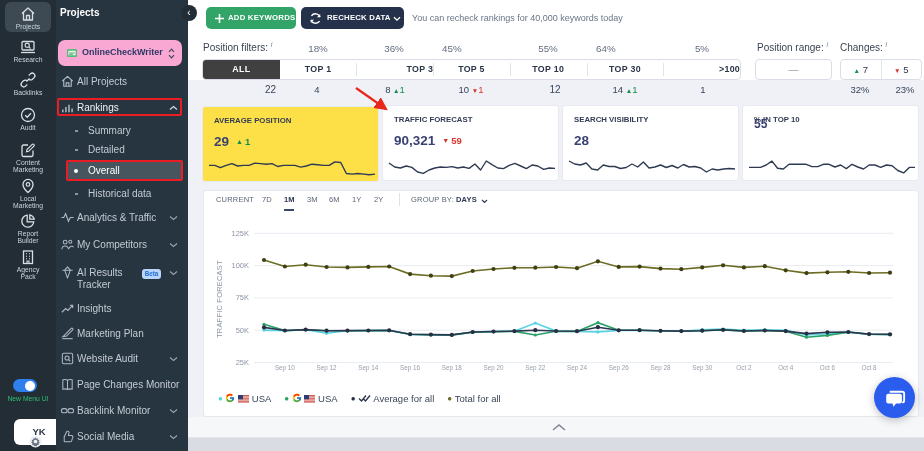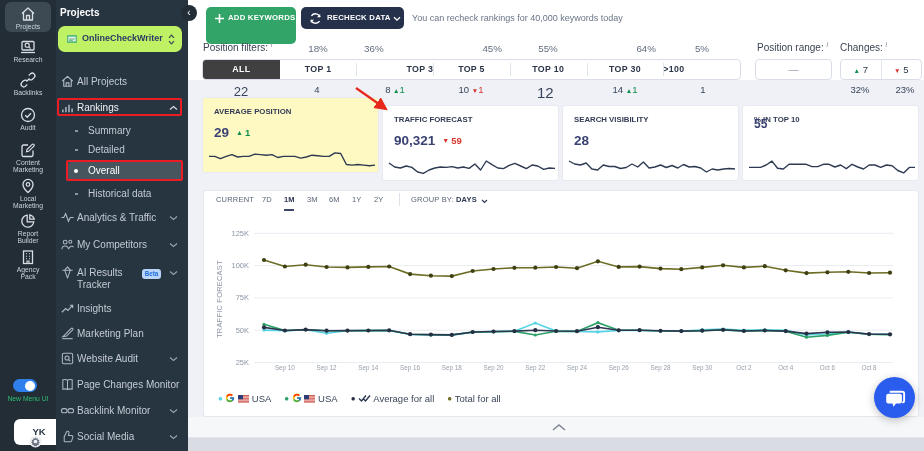--- a/index.html
+++ b/index.html
@@ -7,73 +7,73 @@
 <body>
 <div style="position:absolute;left:188px;top:0;width:736px;height:451px;background:#eff1f6"></div>
 <div style="position:absolute;left:188px;top:0;width:736px;height:80px;background:#fff"></div>
 <div style="position:absolute;left:203px;top:190px;width:716px;height:227px;background:#fff;border:1px solid #e4e8ef;border-radius:3px"></div>
 <div style="position:absolute;left:188px;top:417px;width:736px;height:21px;background:#f6f7f9;border-bottom:1px solid #e0e3e9"></div>
 <div style="position:absolute;left:188px;top:438px;width:736px;height:13px;background:#d9dce2"></div>
 <svg width="16" height="9" viewBox="0 0 16 9" style="position:absolute;left:551px;top:423px">
     <path d="M2 7 L8 2 L14 7" fill="none" stroke="#7d8694" stroke-width="1.5"></path>
   </svg>
 
-<div style="position:absolute;left:206px;top:7px;width:90px;height:37px;background:#32a468;border-radius:5px;color:#fff">
+<div style="position:absolute;left:206px;top:7px;width:90px;height:22px;background:#32a468;border-radius:5px;color:#fff">
 <svg width="9" height="9" viewBox="0 0 9 9" style="position:absolute;left:9px;top:6.5px">
       <path d="M4.5 0 V9 M0 4.5 H9" stroke="#fff" stroke-width="1.6"></path>
     </svg>
 <span style="position:absolute;left:22px;top:0;font-size:7.8px;font-weight:bold;letter-spacing:.2px;line-height:22px;white-space:nowrap">ADD KEYWORDS</span>
   </div>
 <div style="position:absolute;left:301px;top:7px;width:103px;height:22px;background:#25314a;border-radius:5px;color:#fff">
 <svg width="13" height="13" viewBox="0 0 16 16" style="position:absolute;left:8px;top:4.5px">
       <path d="M13.6 6.2 A6 6 0 0 0 3 4.8 M2.4 9.8 A6 6 0 0 0 13 11.2" fill="none" stroke="#fff" stroke-width="1.7"></path>
       <path d="M13.8 2.5 V6.5 H9.8 Z" fill="#fff"></path>
       <path d="M2.2 13.5 V9.5 H6.2 Z" fill="#fff"></path>
     </svg>
 <span style="position:absolute;left:26px;top:0;font-size:7.8px;font-weight:bold;letter-spacing:.2px;line-height:22px;white-space:nowrap">RECHECK DATA</span>
 <svg width="8" height="6" viewBox="0 0 8 6" style="position:absolute;left:92px;top:8.5px">
       <path d="M1 1.2 L4 4.2 L7 1.2" fill="none" stroke="#fff" stroke-width="1.3"></path>
     </svg>
 </div>
 <div style="position:absolute;left:412px;top:13px;font-size:9px;color:#6a7587">You can recheck rankings for 40,000 keywords today</div>
 
 <div style="position:absolute;left:203px;top:41px;font-size:10px;color:#3b4454">Position filters: <sup style="font-size:7px;color:#7c8698"><i>i</i></sup></div>
-<div style="position:absolute;left:206px;top:84px;width:70px;text-align:center;font-size:13px;color:#38445a">22</div>
+<div style="position:absolute;left:206px;top:84px;width:70px;text-align:right;font-size:10px;color:#38445a">22</div>
 <div style="position:absolute;left:288px;top:43px;width:60px;text-align:center;font-size:9.8px;color:#626d7e">18%</div>
 <div style="position:absolute;left:282px;top:84px;width:70px;text-align:center;font-size:9.5px;color:#38445a">4</div>
-<div style="position:absolute;left:364px;top:43px;width:60px;font-size:9.8px;color:#626d7e">36%</div>
+<div style="position:absolute;left:364px;top:43px;width:60px;text-align:center;font-size:9.8px;color:#626d7e">36%</div>
 <div style="position:absolute;left:360px;top:84px;width:70px;text-align:center;font-size:9.5px;color:#38445a">8 <span style="color:#118d4e;font-size:6.5px">▲</span><span style="color:#118d4e">1</span></div>
-<div style="position:absolute;left:442px;top:43px;width:60px;text-align:right;font-size:9.8px;color:#626d7e">45%</div>
+<div style="position:absolute;left:442px;top:43px;width:60px;text-align:left;font-size:9.8px;color:#626d7e">45%</div>
 <div style="position:absolute;left:436px;top:84px;width:70px;text-align:center;font-size:9.5px;color:#38445a">10 <span style="color:#d8372f;font-size:6.5px">▼</span><span style="color:#d8372f">1</span></div>
 <div style="position:absolute;left:518px;top:43px;width:60px;text-align:center;font-size:9.8px;color:#626d7e">55%</div>
-<div style="position:absolute;left:537px;top:84px;width:70px;text-align:left;font-size:15px;color:#38445a">12</div>
-<div style="position:absolute;left:596px;top:43px;width:60px;text-align:right;font-size:9.8px;color:#626d7e">64%</div>
+<div style="position:absolute;left:520px;top:84px;width:70px;text-align:center;font-size:10px;color:#38445a">12</div>
+<div style="position:absolute;left:596px;top:43px;width:60px;text-align:left;font-size:9.8px;color:#626d7e">64%</div>
 <div style="position:absolute;left:590px;top:84px;width:70px;text-align:center;font-size:9.5px;color:#38445a">14 <span style="color:#118d4e;font-size:6.5px">▲</span><span style="color:#118d4e">1</span></div>
 <div style="position:absolute;left:672px;top:43px;width:60px;text-align:center;font-size:9.8px;color:#626d7e">5%</div>
 <div style="position:absolute;left:668px;top:84px;width:70px;text-align:center;font-size:9.5px;color:#38445a">1</div>
 <div style="position:absolute;left:202px;top:59px;width:539px;height:21px;background:#fff;border:1px solid #d8dde7;border-radius:4px;box-sizing:border-box;display:flex">
     <div style="flex:1;border-radius:3px 0 0 3px;background:#404040;color:#fff;font-size:8.8px;font-weight:bold;text-align:center;line-height:19px;letter-spacing:.3px;position:relative">ALL</div>
     <div style="flex:1;background:transparent;color:#2b3547;font-size:8.8px;font-weight:bold;text-align:center;line-height:19px;letter-spacing:.3px;position:relative">TOP 1</div>
     <div style="flex:1;background:transparent;color:#2b3547;font-size:8.8px;font-weight:bold;text-align:right;line-height:19px;letter-spacing:.3px;position:relative">TOP 3<div style="position:absolute;left:0;top:3px;width:1px;height:13px;background:#dfe3ea"></div></div>
     <div style="flex:1;background:transparent;color:#2b3547;font-size:8.8px;font-weight:bold;text-align:center;line-height:19px;letter-spacing:.3px;position:relative">TOP 5<div style="position:absolute;left:0;top:3px;width:1px;height:13px;background:#dfe3ea"></div></div>
     <div style="flex:1;background:transparent;color:#2b3547;font-size:8.8px;font-weight:bold;text-align:center;line-height:19px;letter-spacing:.3px;position:relative">TOP 10<div style="position:absolute;left:0;top:3px;width:1px;height:13px;background:#dfe3ea"></div></div>
     <div style="flex:1;background:transparent;color:#2b3547;font-size:8.8px;font-weight:bold;text-align:center;line-height:19px;letter-spacing:.3px;position:relative">TOP 30<div style="position:absolute;left:0;top:3px;width:1px;height:13px;background:#dfe3ea"></div></div>
-    <div style="flex:1;background:transparent;color:#2b3547;font-size:8.8px;font-weight:bold;text-align:left;line-height:19px;letter-spacing:.3px;position:relative">&gt;100<div style="position:absolute;left:0;top:3px;width:1px;height:13px;background:#dfe3ea"></div></div>
+    <div style="flex:1;background:transparent;color:#2b3547;font-size:8.8px;font-weight:bold;text-align:right;line-height:19px;letter-spacing:.3px;position:relative">&gt;100<div style="position:absolute;left:0;top:3px;width:1px;height:13px;background:#dfe3ea"></div></div>
   </div>
 <div style="position:absolute;left:757px;top:41px;font-size:10px;color:#3b4454">Position range: <sup style="font-size:7px;color:#7c8698"><i>i</i></sup></div>
 <div style="position:absolute;left:755px;top:59px;width:77px;height:21px;background:#fff;border:1px solid #d8dde7;border-radius:4px;box-sizing:border-box;text-align:center;line-height:19px;color:#9aa3b1;font-size:10px">—</div>
 <div style="position:absolute;left:840px;top:41px;font-size:10px;color:#3b4454">Changes: <sup style="font-size:7px;color:#7c8698"><i>i</i></sup></div>
 <div style="position:absolute;left:840px;top:59px;width:82px;height:21px;background:#fff;border:1px solid #d8dde7;border-radius:4px;box-sizing:border-box;display:flex">
 <div style="flex:1;text-align:center;line-height:19px;font-size:9.5px;color:#2b3547"><span style="color:#118d4e;font-size:6.5px">▲</span> 7</div>
 <div style="flex:1;border-left:1px solid #e2e6ee;text-align:center;line-height:19px;font-size:9.5px;color:#2b3547"><span style="color:#d8372f;font-size:6.5px">▼</span> 5</div>
 </div>
 <div style="position:absolute;left:836px;top:84px;width:48px;text-align:center;font-size:9.5px;color:#38445a">32%</div>
 <div style="position:absolute;left:883px;top:84px;width:44px;text-align:center;font-size:9.5px;color:#38445a">23%</div>
 
-<div style="position:absolute;left:202px;top:97px;width:177px;height:76px;background:#fef9c3;border:1px solid #e7eaf0;border-radius:3px;box-sizing:border-box">
+<div style="position:absolute;left:202px;top:106px;width:177px;height:76px;background:#fde047;border:1px solid #e7eaf0;border-radius:3px;box-sizing:border-box">
 <div style="position:absolute;left:11px;top:9px;font-size:7.8px;font-weight:bold;letter-spacing:0;color:#333c55">AVERAGE POSITION</div>
 <div style="position:absolute;left:11px;top:27px;font-size:13.5px;font-weight:bold;color:#3a4273">29<span style="display:inline-block;width:7px"></span><span style="font-size:7px;color:#118d4e;vertical-align:2px">▲</span><span style="font-size:9.5px;color:#118d4e;vertical-align:1px;margin-left:2px">1</span></div>
 <div style="position:absolute;left:5px;top:50px"><svg width="168" height="22">
         <path d="M1.0,8.4 L6.7,8.4 L12.4,10.7 L18.2,8.4 L23.9,6.6 L29.6,9.0 L35.3,8.4 L41.1,8.4 L46.8,6.1 L52.5,6.6 L58.2,7.2 L64.0,6.6 L69.7,9.5 L75.4,8.4 L81.1,8.4 L86.9,8.4 L92.6,10.1 L98.3,9.0 L104.0,7.2 L109.8,7.8 L115.5,8.4 L121.2,8.4 L126.9,4.9 L132.7,5.5 L138.4,16.5 L144.1,17.1 L149.8,16.5 L155.6,17.1 L161.3,17.7 L167.0,17.1" fill="none" stroke="#2d3a52" stroke-width="1.4" stroke-linejoin="round"></path>
       </svg></div>
 </div>
 <div style="position:absolute;left:382px;top:105px;width:177px;height:76px;background:#fff;border:1px solid #e7eaf0;border-radius:3px;box-sizing:border-box">
 <div style="position:absolute;left:11px;top:9px;font-size:7.8px;font-weight:bold;letter-spacing:0;color:#333c55">TRAFFIC FORECAST</div>
 <div style="position:absolute;left:11px;top:27px;font-size:13.5px;font-weight:bold;color:#3a4273">90,321<span style="display:inline-block;width:7px"></span><span style="font-size:7px;color:#d8372f;vertical-align:2px">▼</span><span style="font-size:9.5px;color:#d8372f;vertical-align:1px;margin-left:2px">59</span></div>
 <div style="position:absolute;left:5px;top:50px"><svg width="168" height="22">
@@ -338,21 +338,21 @@
 <div style="position:absolute;left:0;top:395px;width:56px;text-align:center;font-size:6.8px;color:#2fbf71">New Menu UI</div>
 <div style="position:absolute;left:14px;top:419px;width:50px;height:26px;background:#fff;border-radius:6px;text-align:center;font-size:9.5px;font-weight:bold;color:#2b3547;line-height:26px">YK</div>
 <svg width="13" height="13" viewBox="0 0 24 24" style="position:absolute;left:29px;top:435px">
       <circle cx="12" cy="12" r="11" fill="#eef0f3"></circle>
       <path d="M12 4 l1.2 2.6 2.8-.6 .4 2.8 2.8 .6 -1.2 2.6 2 2 -2.4 1.6 .6 2.8 -2.8 .2 -1 2.7 -2.4-1.5 -2.4 1.5 -1-2.7 -2.8-.2 .6-2.8 -2.4-1.6 2-2 -1.2-2.6 2.8-.6 .4-2.8 2.8 .6 Z" fill="#6b7480"></path>
       <circle cx="12" cy="12" r="3.4" fill="#eef0f3"></circle>
     </svg>
 </div>
 <div style="position:absolute;left:56px;top:0;width:132px;height:451px;background:#273541">
     <div style="position:absolute;left:4px;top:7px;font-size:10px;font-weight:bold;color:#fff">Projects</div>
-<div style="position:absolute;left:2px;top:26px;width:124px;height:26px;background:#bef264;border-radius:7px">
+<div style="position:absolute;left:2px;top:40px;width:124px;height:26px;background:#f9a8d4;border-radius:7px">
 <svg width="10" height="10" style="position:absolute;left:9px;top:8px" viewBox="0 0 11 11">
         <rect x="0" y="1" width="11" height="9" rx="1" fill="#57bb79"></rect>
         <rect x="1.5" y="3" width="8" height="5" fill="#e8f5ec"></rect>
         <path d="M2.5 5.5 h6 M2.5 7 h4" stroke="#2a9152" stroke-width=".8"></path>
       </svg>
 <div style="position:absolute;left:24px;top:7px;font-size:9px;font-weight:bold;color:#2d3a66;white-space:nowrap">OnlineCheckWriter</div>
 <svg width="7" height="11" viewBox="0 0 7 11" style="position:absolute;left:110px;top:7.5px">
         <path d="M1 3.8 L3.5 1.2 L6 3.8" fill="none" stroke="#3c4757" stroke-width="1.2"></path>
         <path d="M1 7.2 L3.5 9.8 L6 7.2" fill="none" stroke="#3c4757" stroke-width="1.2"></path>
       </svg>

